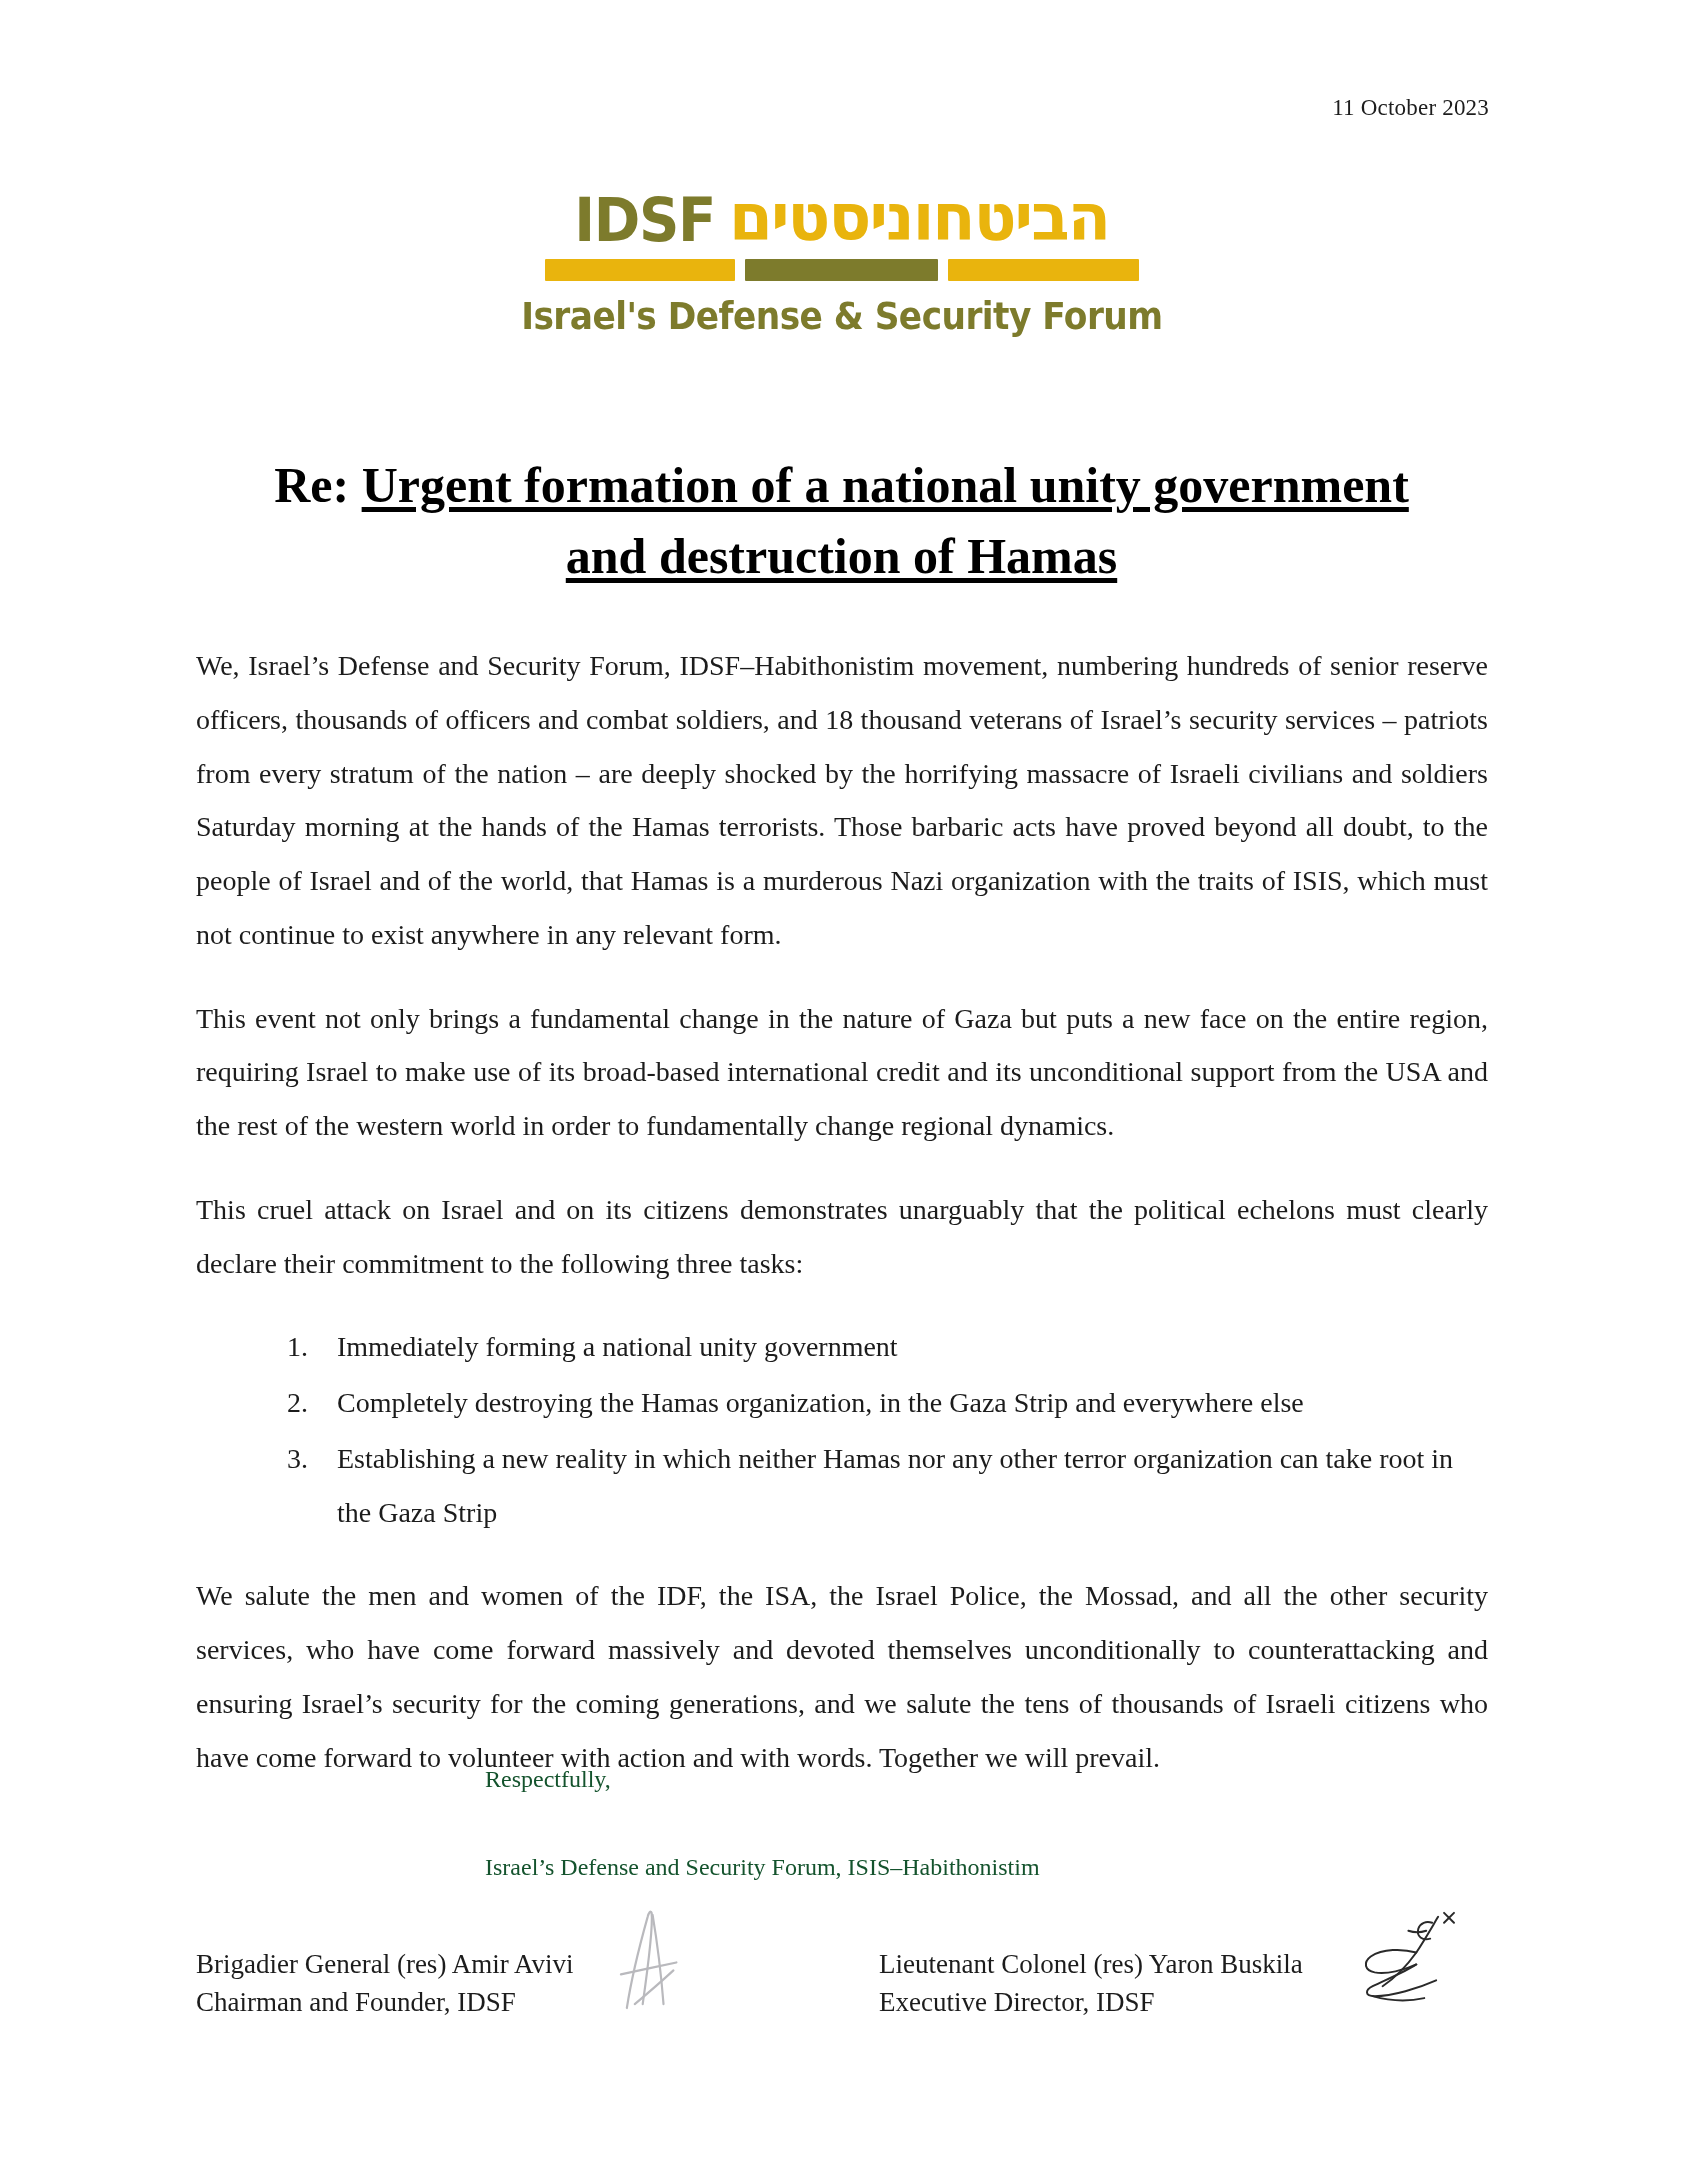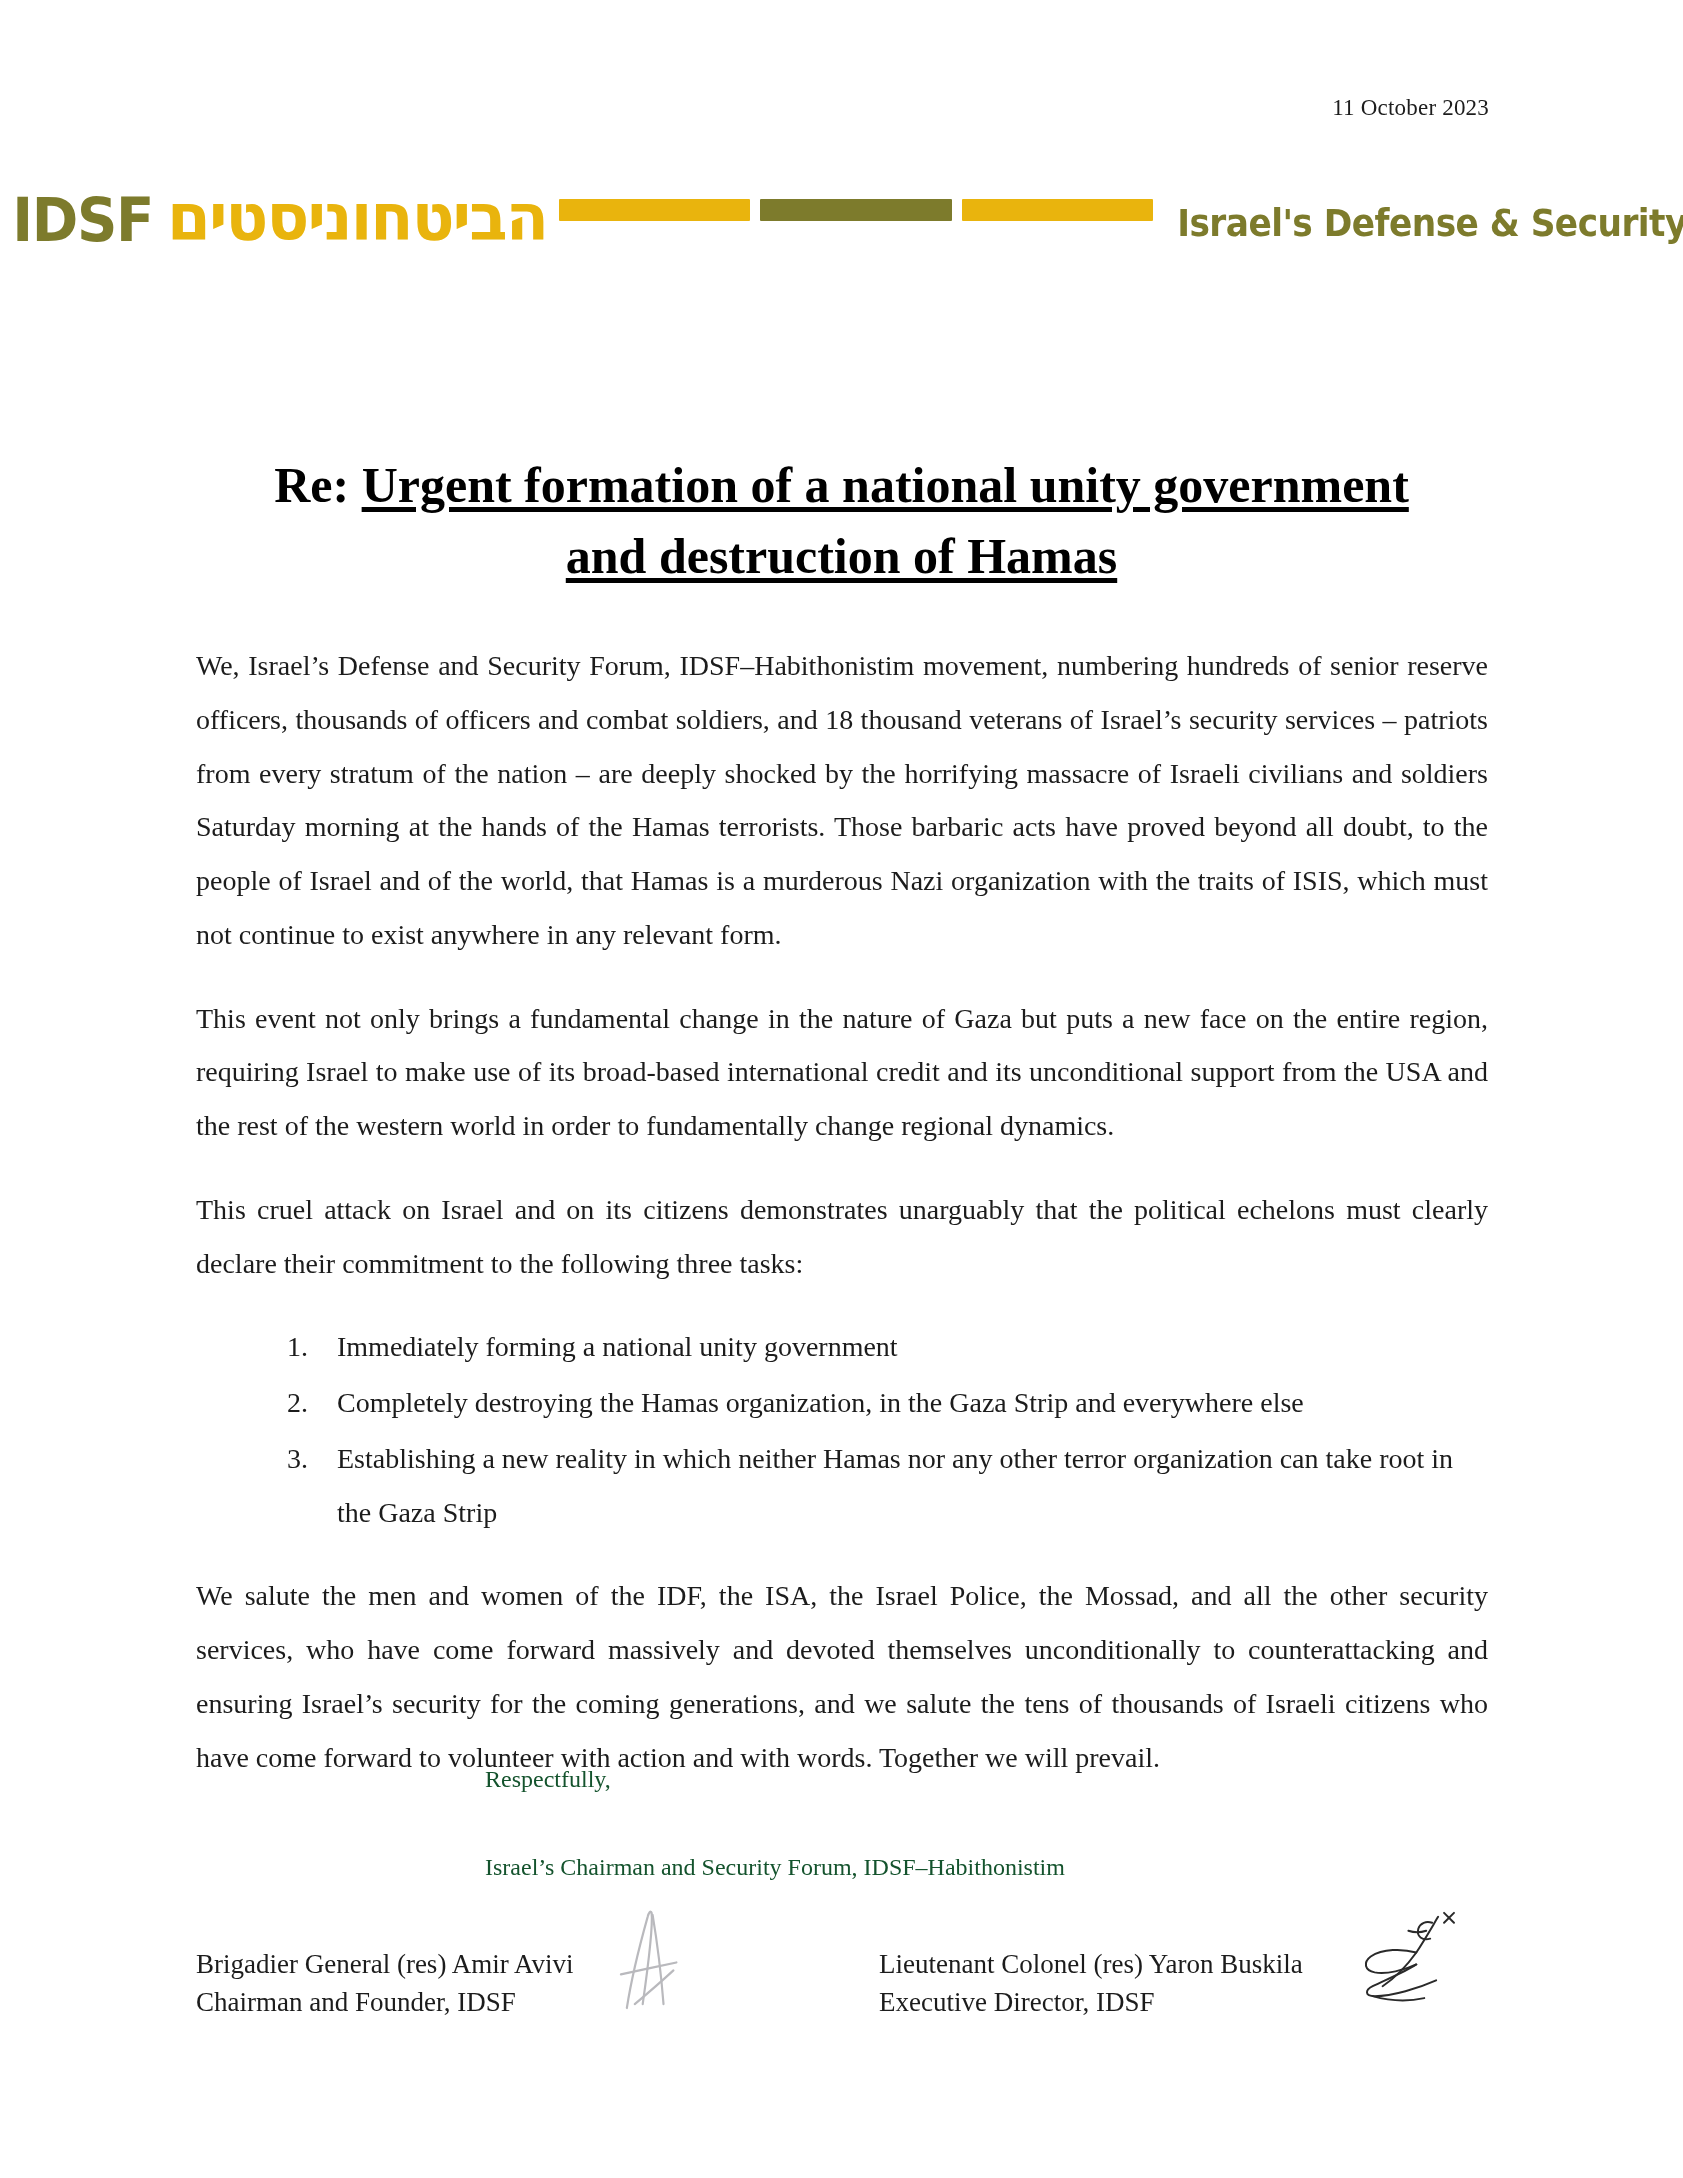--- a/index.html
+++ b/index.html
@@ -33,22 +33,22 @@
     white-space: nowrap;
   }
 
   
   .logo-block {
     position: absolute;
     top: 188px;
     left: 0;
     width: 100%;
     display: flex;
-    flex-direction: row;
-    align-items: flex-start;
+    flex-direction: column;
+    align-items: center;
   }
   .logo-wordmark {
     display: flex;
     align-items: flex-end;
     justify-content: center;
     line-height: 0.92;
     white-space: nowrap;
   }
   .logo-idsf {
     font-family: "DejaVu Sans", sans-serif;
@@ -230,21 +230,21 @@
       <li>Immediately forming a national unity government</li>
       <li>Completely destroying the Hamas organization, in the Gaza Strip and everywhere else</li>
       <li>Establishing a new reality in which neither Hamas nor any other terror organization can take root in the Gaza Strip</li>
     </ol>
 
     <p class="last-para">We salute the men and women of the IDF, the ISA, the Israel Police, the Mossad, and all the other security services, who have come forward massively and devoted themselves unconditionally to counterattacking and ensuring Israel’s security for the coming generations, and we salute the tens of thousands of Israeli citizens who have come forward to volunteer with action and with words. Together we will prevail.</p>
   </div>
 
   <div class="closing">
     <div class="resp">Respectfully,</div>
-    <div>Israel’s Chairman and Security Forum, IDSF–Habithonistim</div>
+    <div>Israel’s Defense and Security Forum, ISIS–Habithonistim</div>
   </div>
 
   <div class="signatures">
 
     <div class="sig-col left">
       <div class="sig-text">
         <div>Brigadier General (res) Amir Avivi</div>
         <div>Chairman and Founder, IDSF</div>
       </div>
       <div class="sig-mark">

